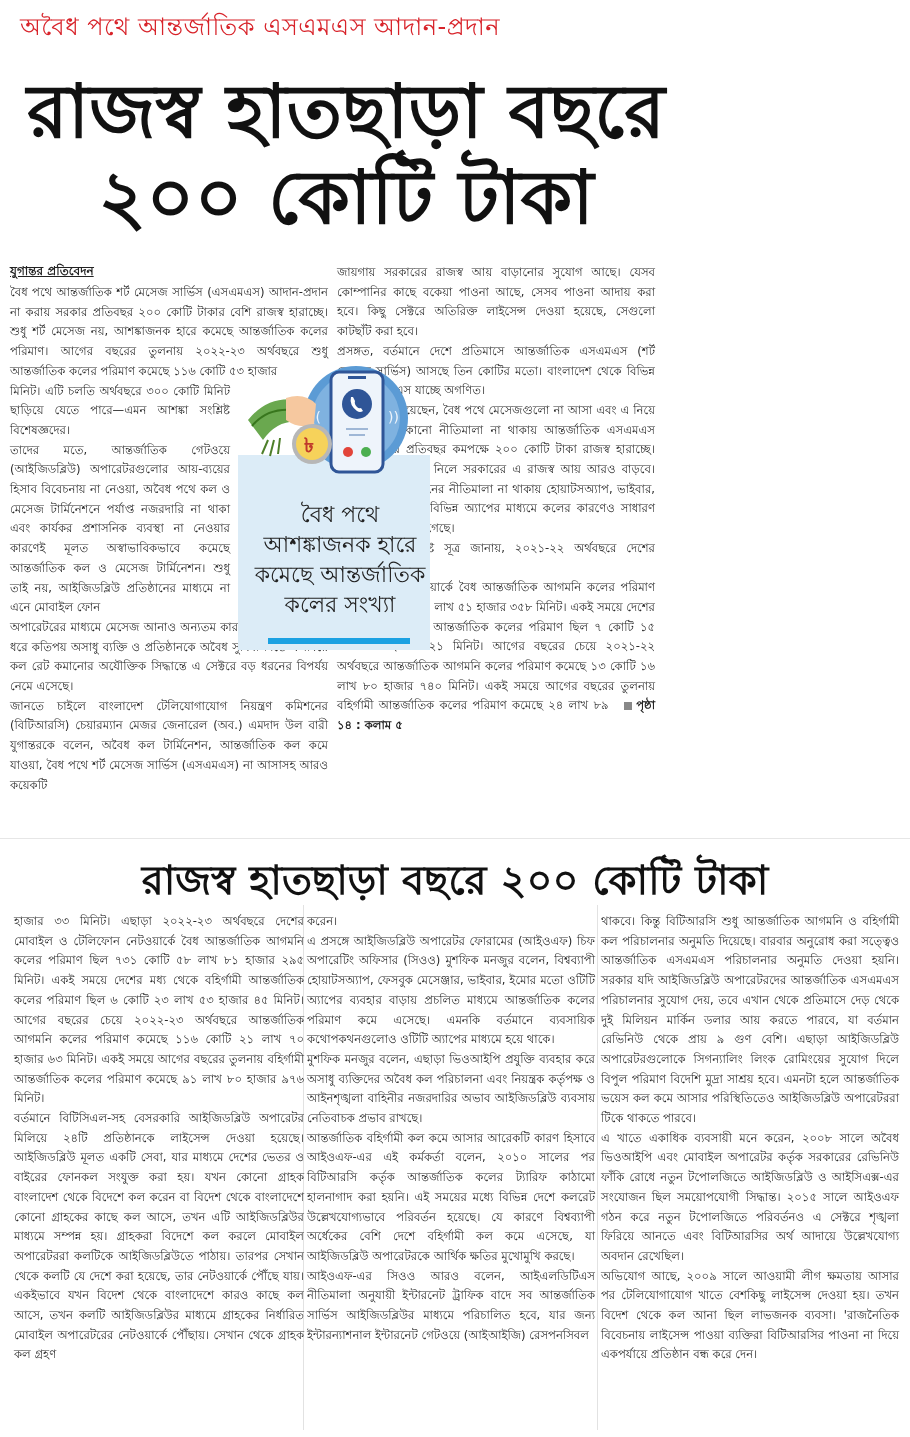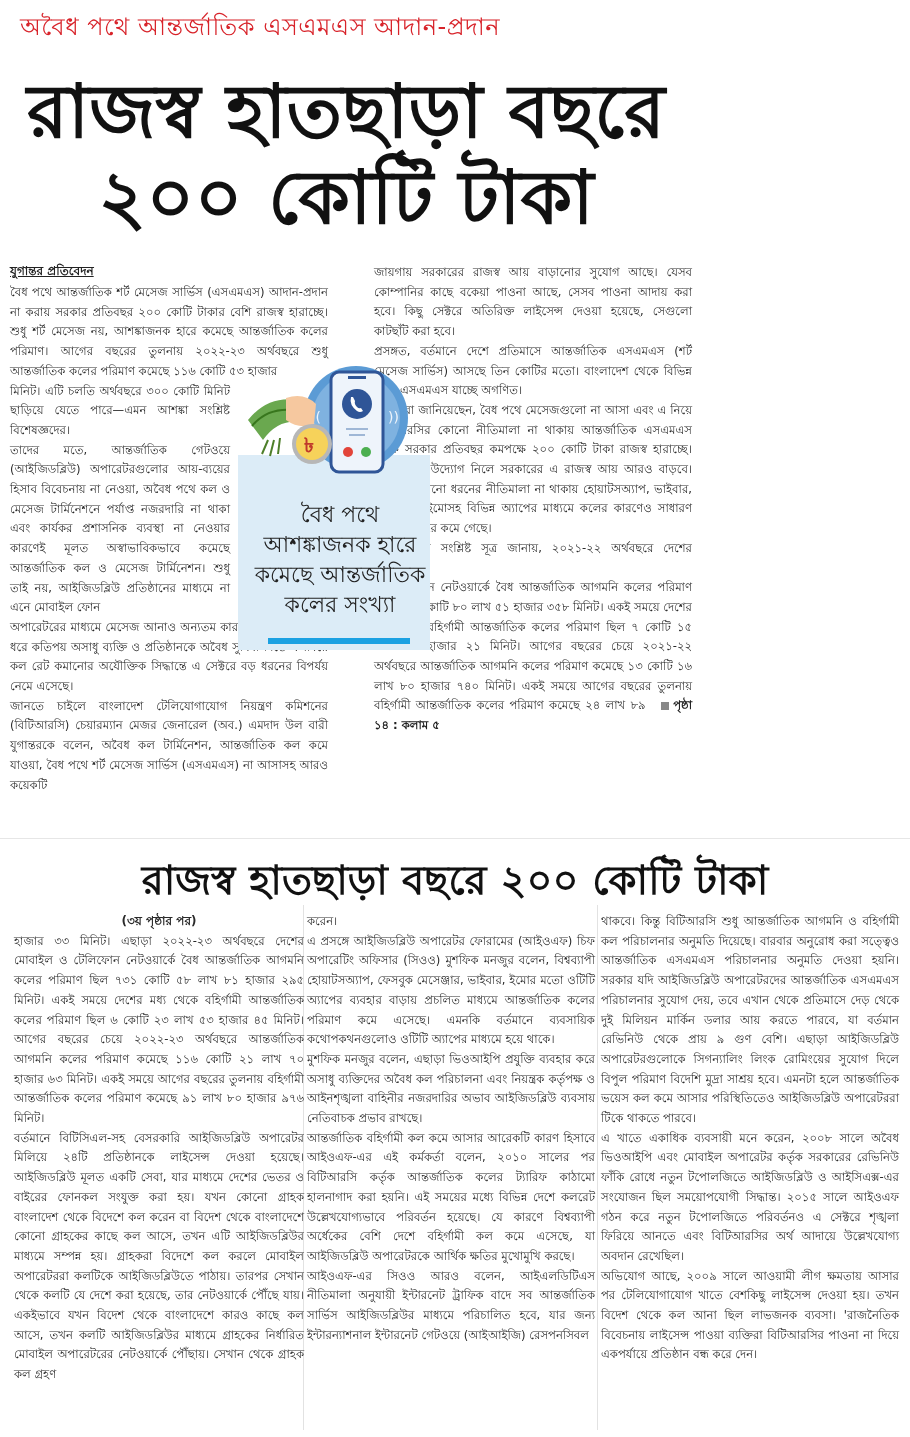--- a/index.html
+++ b/index.html
@@ -3,21 +3,21 @@
 <meta charset="utf-8">
 <style>
   html, body { margin: 0; padding: 0; background: #ffffff; }
   body { width: 910px; height: 1437px; position: relative; overflow: hidden; font-family: "DejaVu Sans", sans-serif; color: #222; }
   .kicker { position: absolute; left: 20px; top: 8px; width: 640px; font-size: 24px; font-weight: normal; color: #d8232a; letter-spacing: 0.5px; white-space: nowrap; }
   .headline { position: absolute; left: 0; top: 68px; width: 660px; text-align: center; font-size: 74px; font-weight: bold; line-height: 86px; color: #111; padding-left: 16px; }
   .byline { position: absolute; left: 10px; top: 262px; font-size: 12px; font-weight: bold; text-decoration: underline; color: #222; }
   .col { position: absolute; font-size: 11.6px; line-height: 19.7px; text-align: justify; color: #2a2a2a; }
   .col p { margin: 0; }
   .lead-left { left: 10px; top: 283px; width: 318px; }
-  .lead-right { left: 337px; top: 263px; width: 318px; margin-left: 37px; }
+  .lead-right { left: 337px; top: 263px; width: 318px; }
   .inline-narrow { width: 220px; }
   .indent-right { margin-left: 108px; }
   .infobox { position: absolute; left: 238px; top: 360px; width: 192px; height: 290px; }
   .infobox .panel { position: absolute; left: 0; top: 95px; width: 192px; height: 195px; background: #dcecf7; }
   .infobox .illus { position: absolute; left: 0; top: 0; width: 192px; height: 130px; }
   .infobox .caption { position: absolute; left: 0; top: 140px; width: 204px; text-align: center; font-size: 22px; line-height: 30px; color: #222; }
   .infobox .bar { position: absolute; left: 30px; top: 278px; width: 142px; height: 6px; background: #1ba1e2; }
   .jump { font-weight: bold; color: #222; }
   .jump .sq { display: inline-block; width: 8px; height: 8px; background: #888; margin-right: 4px; vertical-align: middle; }
   .sep { position: absolute; left: 0; top: 838px; width: 910px; height: 1px; background: #e6e6e6; }
@@ -94,21 +94,20 @@
 </div>
 
 <div class="sep"></div>
 
 <div class="headline2">রাজস্ব হাতছাড়া বছরে ২০০ কোটি টাকা</div>
 
 <div class="colrule" style="left:303px"></div>
 <div class="colrule" style="left:597px"></div>
 
 <div class="col c1">
-  <p class="cont-label">(৩য় পৃষ্ঠার পর)</p>
   <p>হাজার ৩৩ মিনিট। এছাড়া ২০২২-২৩ অর্থবছরে দেশের মোবাইল ও টেলিফোন নেটওয়ার্কে বৈধ আন্তর্জাতিক আগমনি কলের পরিমাণ ছিল ৭৩১ কোটি ৫৮ লাখ ৮১ হাজার ২৯৫ মিনিট। একই সময়ে দেশের মধ্য থেকে বহির্গামী আন্তর্জাতিক কলের পরিমাণ ছিল ৬ কোটি ২৩ লাখ ৫৩ হাজার ৪৫ মিনিট। আগের বছরের চেয়ে ২০২২-২৩ অর্থবছরে আন্তর্জাতিক আগমনি কলের পরিমাণ কমেছে ১১৬ কোটি ২১ লাখ ৭০ হাজার ৬৩ মিনিট। একই সময়ে আগের বছরের তুলনায় বহির্গামী আন্তর্জাতিক কলের পরিমাণ কমেছে ৯১ লাখ ৮০ হাজার ৯৭৬ মিনিট।</p>
   <p>বর্তমানে বিটিসিএল-সহ বেসরকারি আইজিডব্লিউ অপারেটর মিলিয়ে ২৪টি প্রতিষ্ঠানকে লাইসেন্স দেওয়া হয়েছে। আইজিডব্লিউ মূলত একটি সেবা, যার মাধ্যমে দেশের ভেতর ও বাইরের ফোনকল সংযুক্ত করা হয়। যখন কোনো গ্রাহক বাংলাদেশ থেকে বিদেশে কল করেন বা বিদেশ থেকে বাংলাদেশে কোনো গ্রাহকের কাছে কল আসে, তখন এটি আইজিডব্লিউর মাধ্যমে সম্পন্ন হয়। গ্রাহকরা বিদেশে কল করলে মোবাইল অপারেটররা কলটিকে আইজিডব্লিউতে পাঠায়। তারপর সেখান থেকে কলটি যে দেশে করা হয়েছে, তার নেটওয়ার্কে পৌঁছে যায়। একইভাবে যখন বিদেশ থেকে বাংলাদেশে কারও কাছে কল আসে, তখন কলটি আইজিডব্লিউর মাধ্যমে গ্রাহকের নির্ধারিত মোবাইল অপারেটরের নেটওয়ার্কে পৌঁছায়। সেখান থেকে গ্রাহক কল গ্রহণ</p>
 </div>
 
 <div class="col c2">
   <p>করেন।</p>
   <p>এ প্রসঙ্গে আইজিডব্লিউ অপারেটর ফোরামের (আইওএফ) চিফ অপারেটিং অফিসার (সিওও) মুশফিক মনজুর বলেন, বিশ্বব্যাপী হোয়াটসঅ্যাপ, ফেসবুক মেসেঞ্জার, ভাইবার, ইমোর মতো ওটিটি অ্যাপের ব্যবহার বাড়ায় প্রচলিত মাধ্যমে আন্তর্জাতিক কলের পরিমাণ কমে এসেছে। এমনকি বর্তমানে ব্যবসায়িক কথোপকথনগুলোও ওটিটি অ্যাপের মাধ্যমে হয়ে থাকে।</p>
   <p>মুশফিক মনজুর বলেন, এছাড়া ভিওআইপি প্রযুক্তি ব্যবহার করে অসাধু ব্যক্তিদের অবৈধ কল পরিচালনা এবং নিয়ন্ত্রক কর্তৃপক্ষ ও আইনশৃঙ্খলা বাহিনীর নজরদারির অভাব আইজিডব্লিউ ব্যবসায় নেতিবাচক প্রভাব রাখছে।</p>
   <p>আন্তর্জাতিক বহির্গামী কল কমে আসার আরেকটি কারণ হিসাবে আইওএফ-এর এই কর্মকর্তা বলেন, ২০১০ সালের পর বিটিআরসি কর্তৃক আন্তর্জাতিক কলের ট্যারিফ কাঠামো হালনাগাদ করা হয়নি। এই সময়ের মধ্যে বিভিন্ন দেশে কলরেট উল্লেখযোগ্যভাবে পরিবর্তন হয়েছে। যে কারণে বিশ্বব্যাপী অর্ধেকের বেশি দেশে বহির্গামী কল কমে এসেছে, যা আইজিডব্লিউ অপারেটরকে আর্থিক ক্ষতির মুখোমুখি করছে।</p>
   <p>আইওএফ-এর সিওও আরও বলেন, আইএলডিটিএস নীতিমালা অনুযায়ী ইন্টারনেট ট্রাফিক বাদে সব আন্তর্জাতিক সার্ভিস আইজিডব্লিউর মাধ্যমে পরিচালিত হবে, যার জন্য ইন্টারন্যাশনাল ইন্টারনেট গেটওয়ে (আইআইজি) রেসপনসিবল</p>

